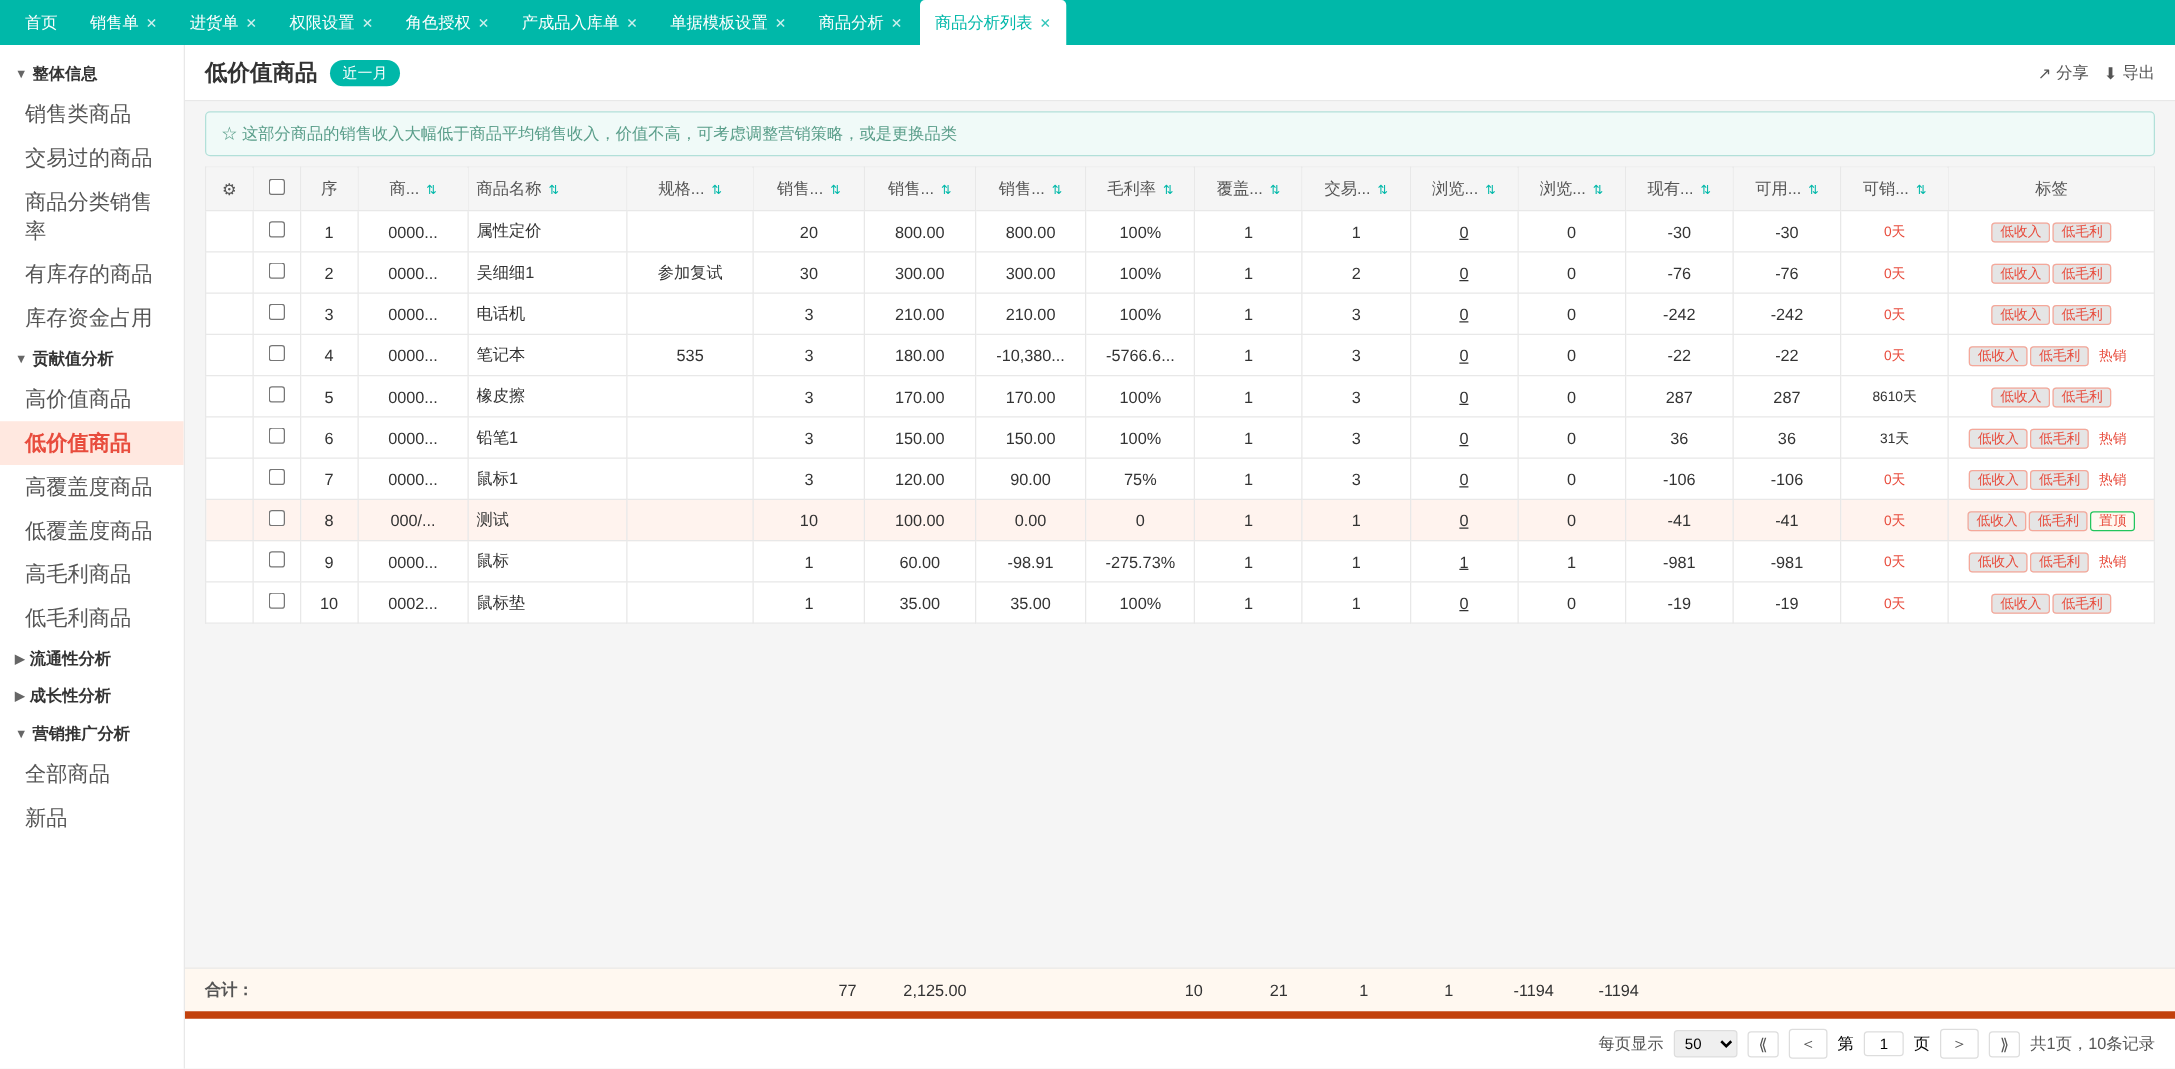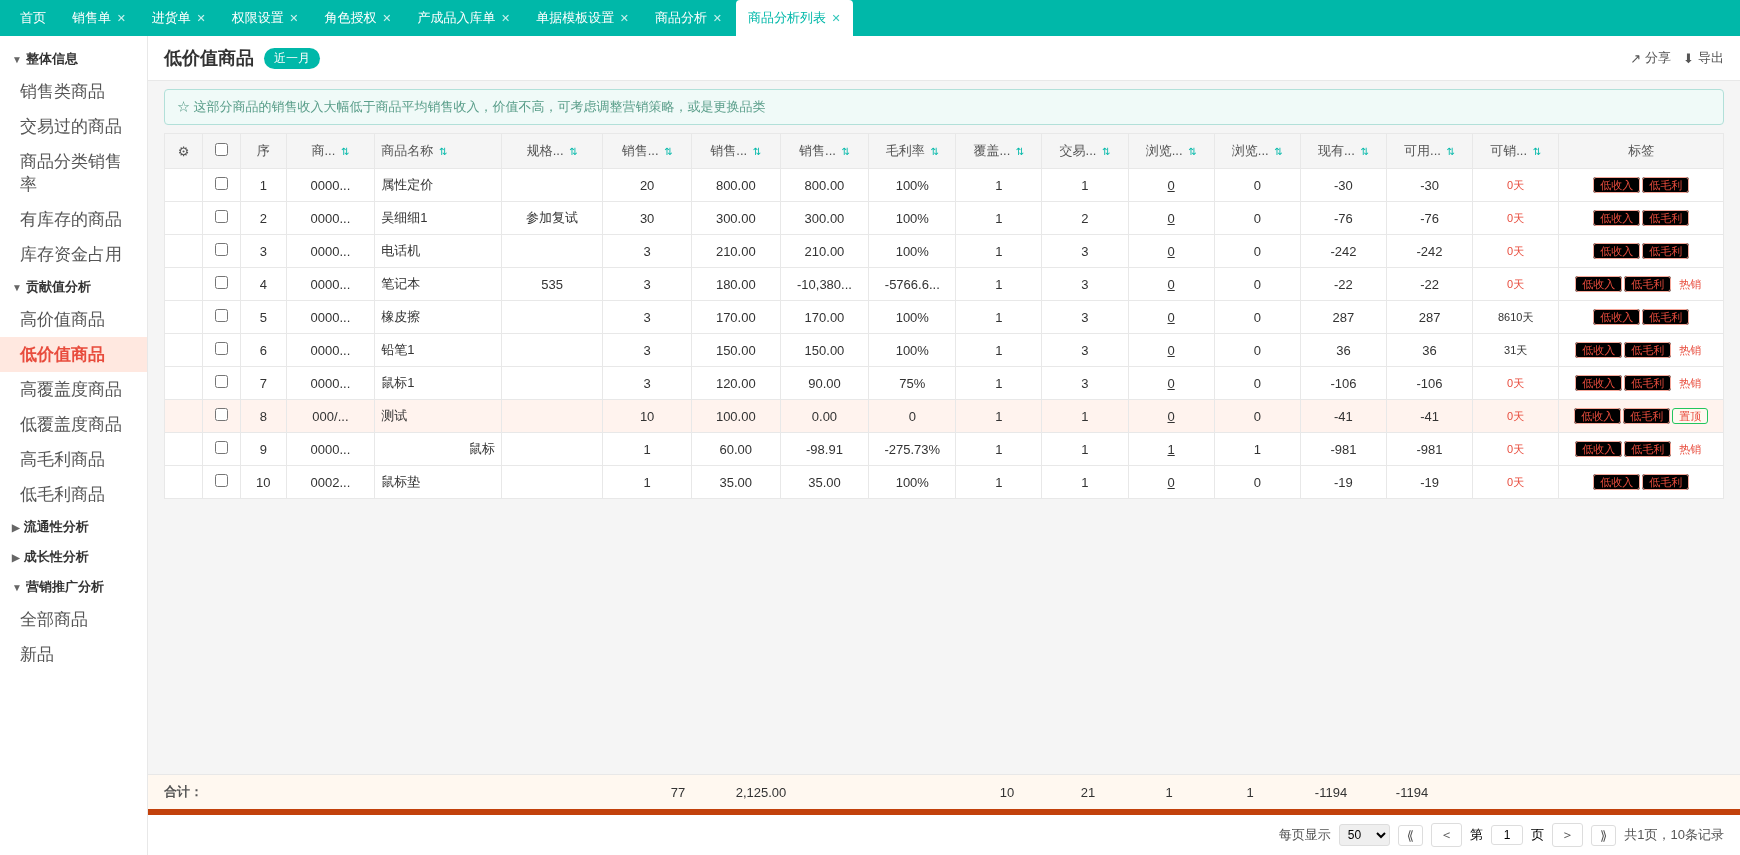--- a/index.html
+++ b/index.html
@@ -148,21 +148,21 @@
     }
     td {
       padding: 7px 6px;
       border: 1px solid #e8e8e8;
       text-align: center;
       color: #333;
     }
     tr.highlighted td { background: #fff3ee; }
     .sort-icon { color: #00b8a9; font-size: 10px; margin-left: 2px; }
     .tag { padding: 1px 6px; border-radius: 3px; font-size: 11px; margin: 0 1px; white-space: nowrap; }
-    .tag-red { color: #e84c3d; border: 1px solid #f5a89a; background: #000000; }
+    .tag-red { color: #e84c3d; border: 1px solid #f5a89a; background: #e5e5e5; }
     .tag-orange { color: #e84c3d; border: 1px solid #22c55e; background: #fff8f0; }
     .tag-hot { color: #e84c3d; }
     .underline { text-decoration: underline; color: #333; }
     .days-red { color: #e84c3d; font-size: 11px; }
     .days-normal { color: #333; font-size: 11px; }
     .col-gear { width: 30px; }
     .col-check { width: 30px; }
     .col-num { width: 36px; }
     .col-code { width: 70px; }
     .col-name { width: 100px; text-align: left; }
@@ -487,21 +487,21 @@
     <td>-41</td>
     <td>-41</td>
     <td><span class="days-red">0天</span></td>
     <td><span class="tag tag-red">低收入</span><span class="tag tag-red">低毛利</span><span class="tag tag-orange">置顶</span></td>
   </tr>
             <tr>
     <td></td>
     <td><input type="checkbox" style=""></td>
     <td>9</td>
     <td>0000...</td>
-    <td style="text-align:right">鼠标</td>
+    <td style="text-align:left">鼠标</td>
     <td></td>
     <td>1</td>
     <td>60.00</td>
     <td>-98.91</td>
     <td>-275.73%</td>
     <td>1</td>
     <td>1</td>
     <td><span class="underline">1</span></td>
     <td>1</td>
     <td>-981</td>
@@ -528,21 +528,21 @@
     <td>-19</td>
     <td><span class="days-red">0天</span></td>
     <td><span class="tag tag-red">低收入</span><span class="tag tag-red">低毛利</span></td>
   </tr>
           </tbody>
       </table>
     </div>
 
     <div class="footer-summary">
       <span class="summary-label">合计：</span>
-      <div style="flex:1; display:flex; gap:13px; padding-left:420px;">
+      <div style="flex:1; display:flex; gap:0; padding-left:420px;">
         <span style="width:70px; text-align:center;">77</span>
         <span style="width:70px; text-align:center;">2,125.00</span>
         <span style="width:70px; text-align:center;"></span>
         <span style="width:68px; text-align:center;"></span>
         <span style="width:68px; text-align:center;">10</span>
         <span style="width:68px; text-align:center;">21</span>
         <span style="width:68px; text-align:center;">1</span>
         <span style="width:68px; text-align:center;">1</span>
         <span style="width:68px; text-align:center;">-1194</span>
         <span style="width:68px; text-align:center;">-1194</span>

